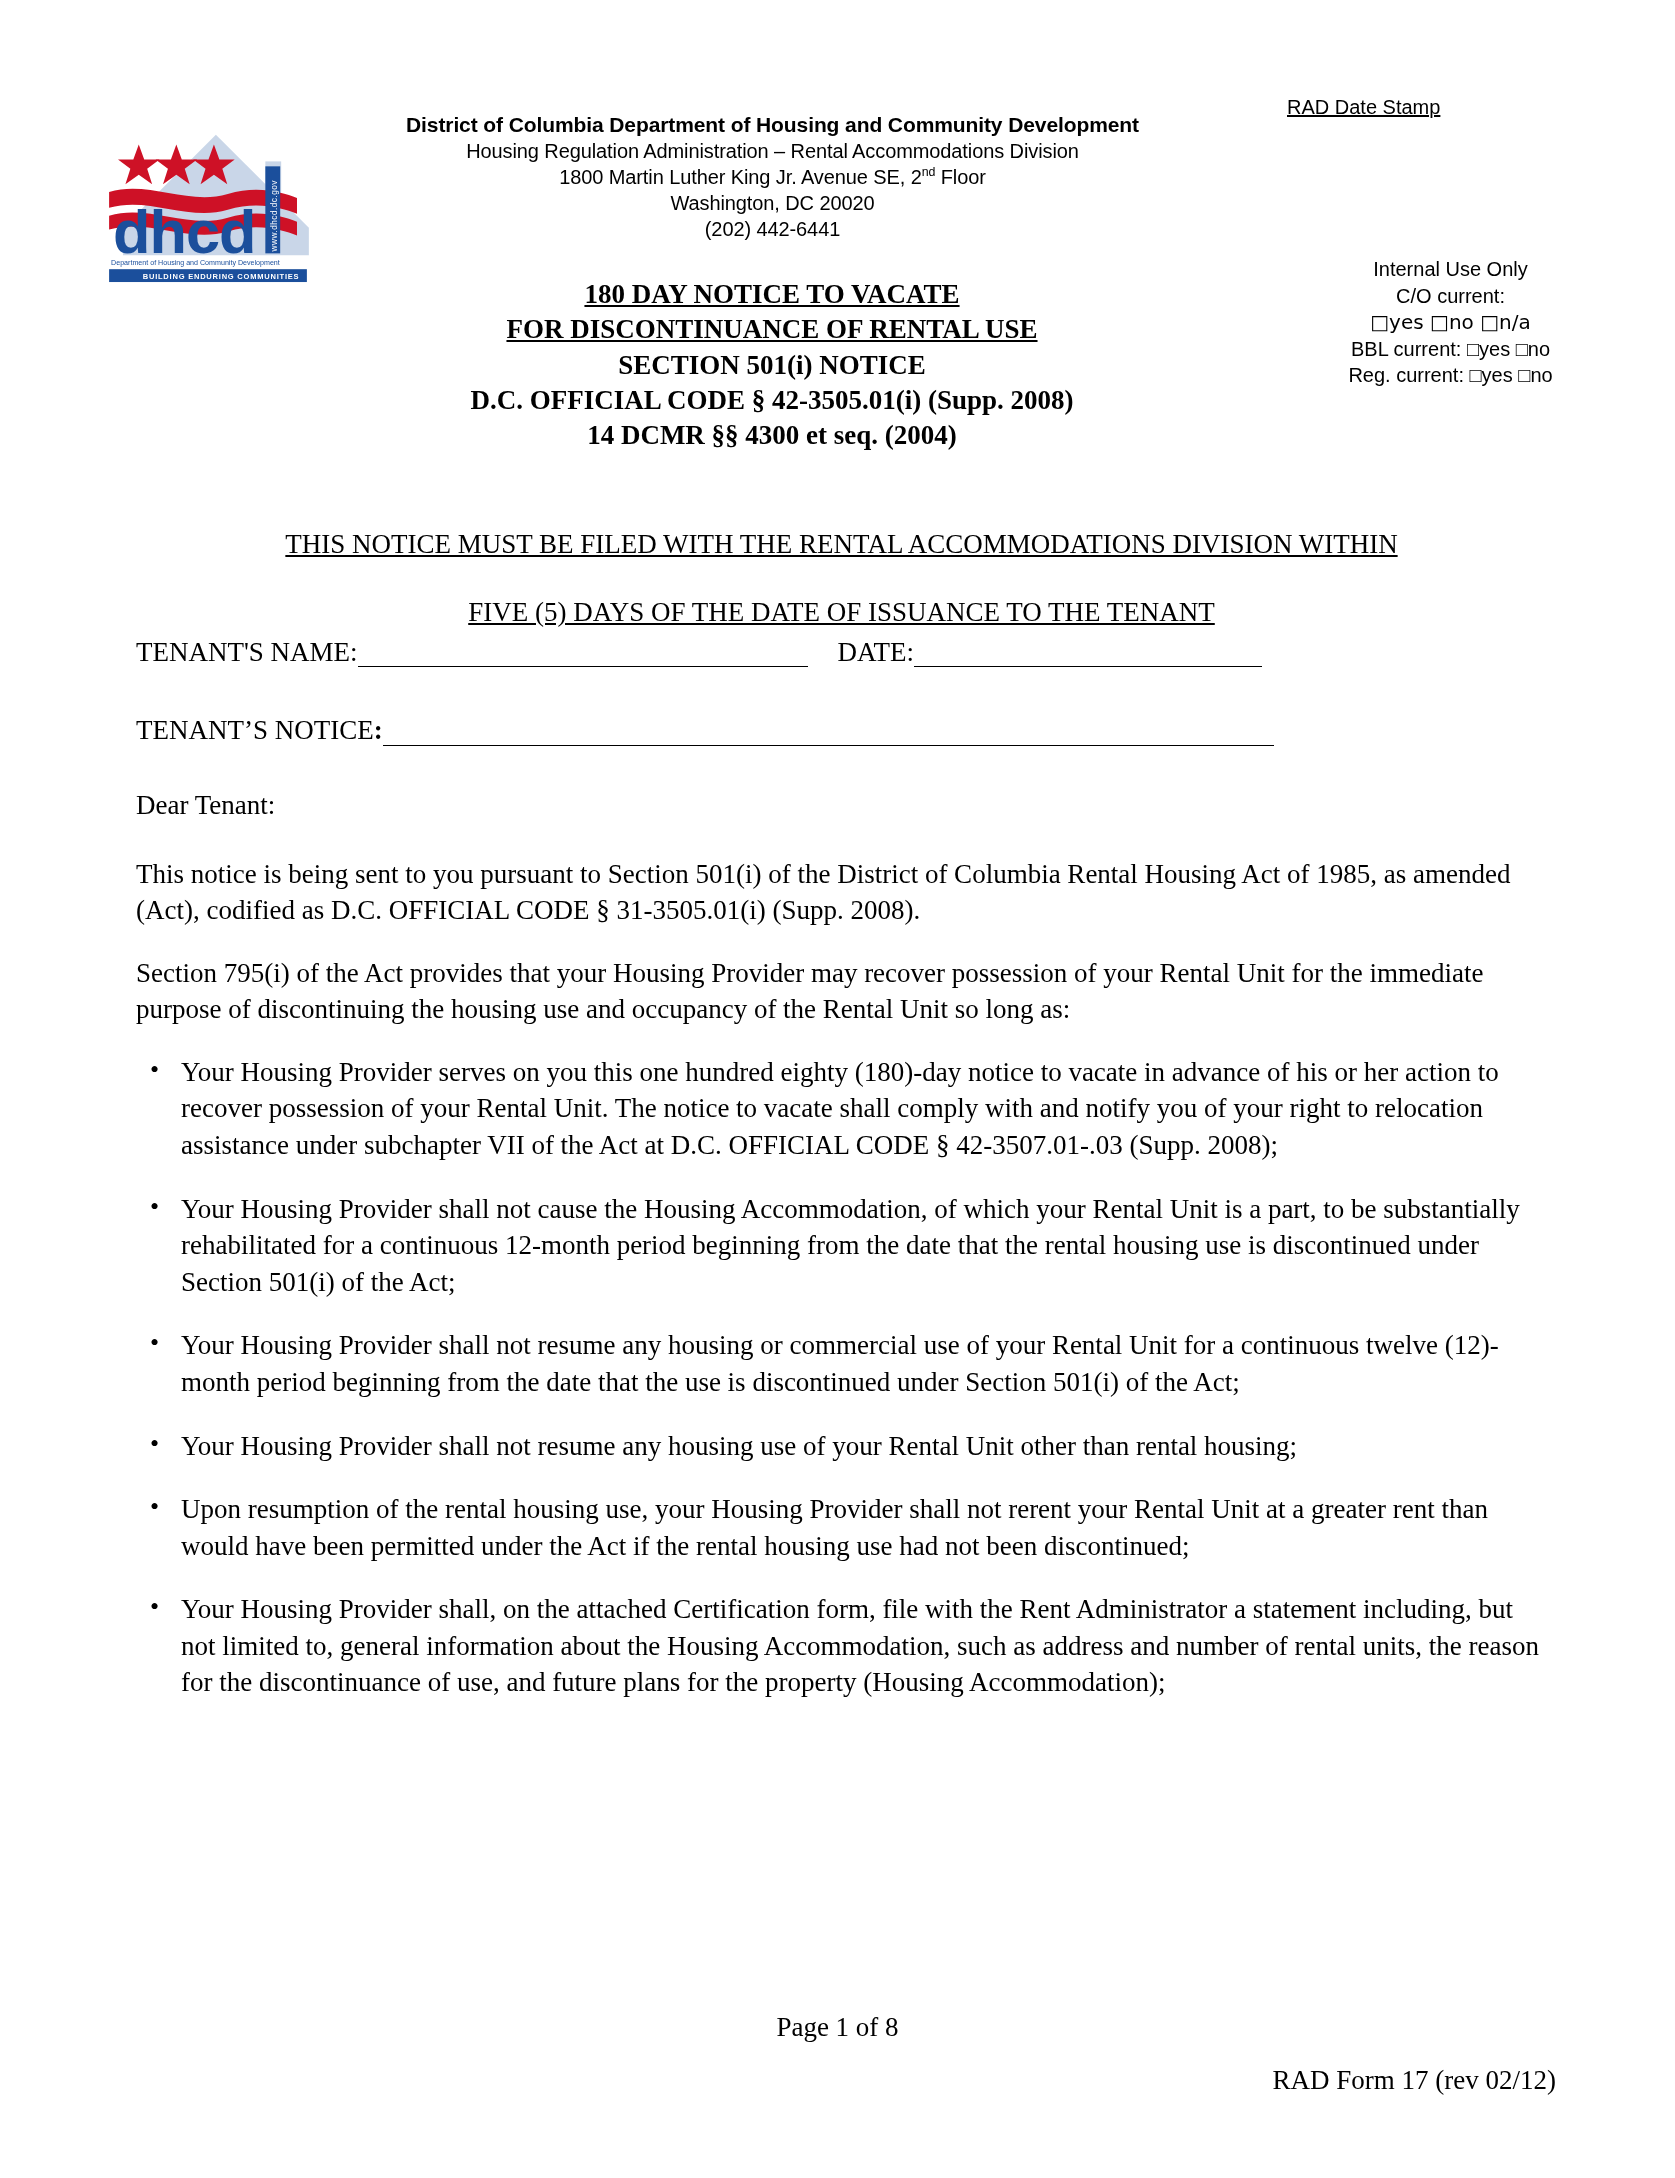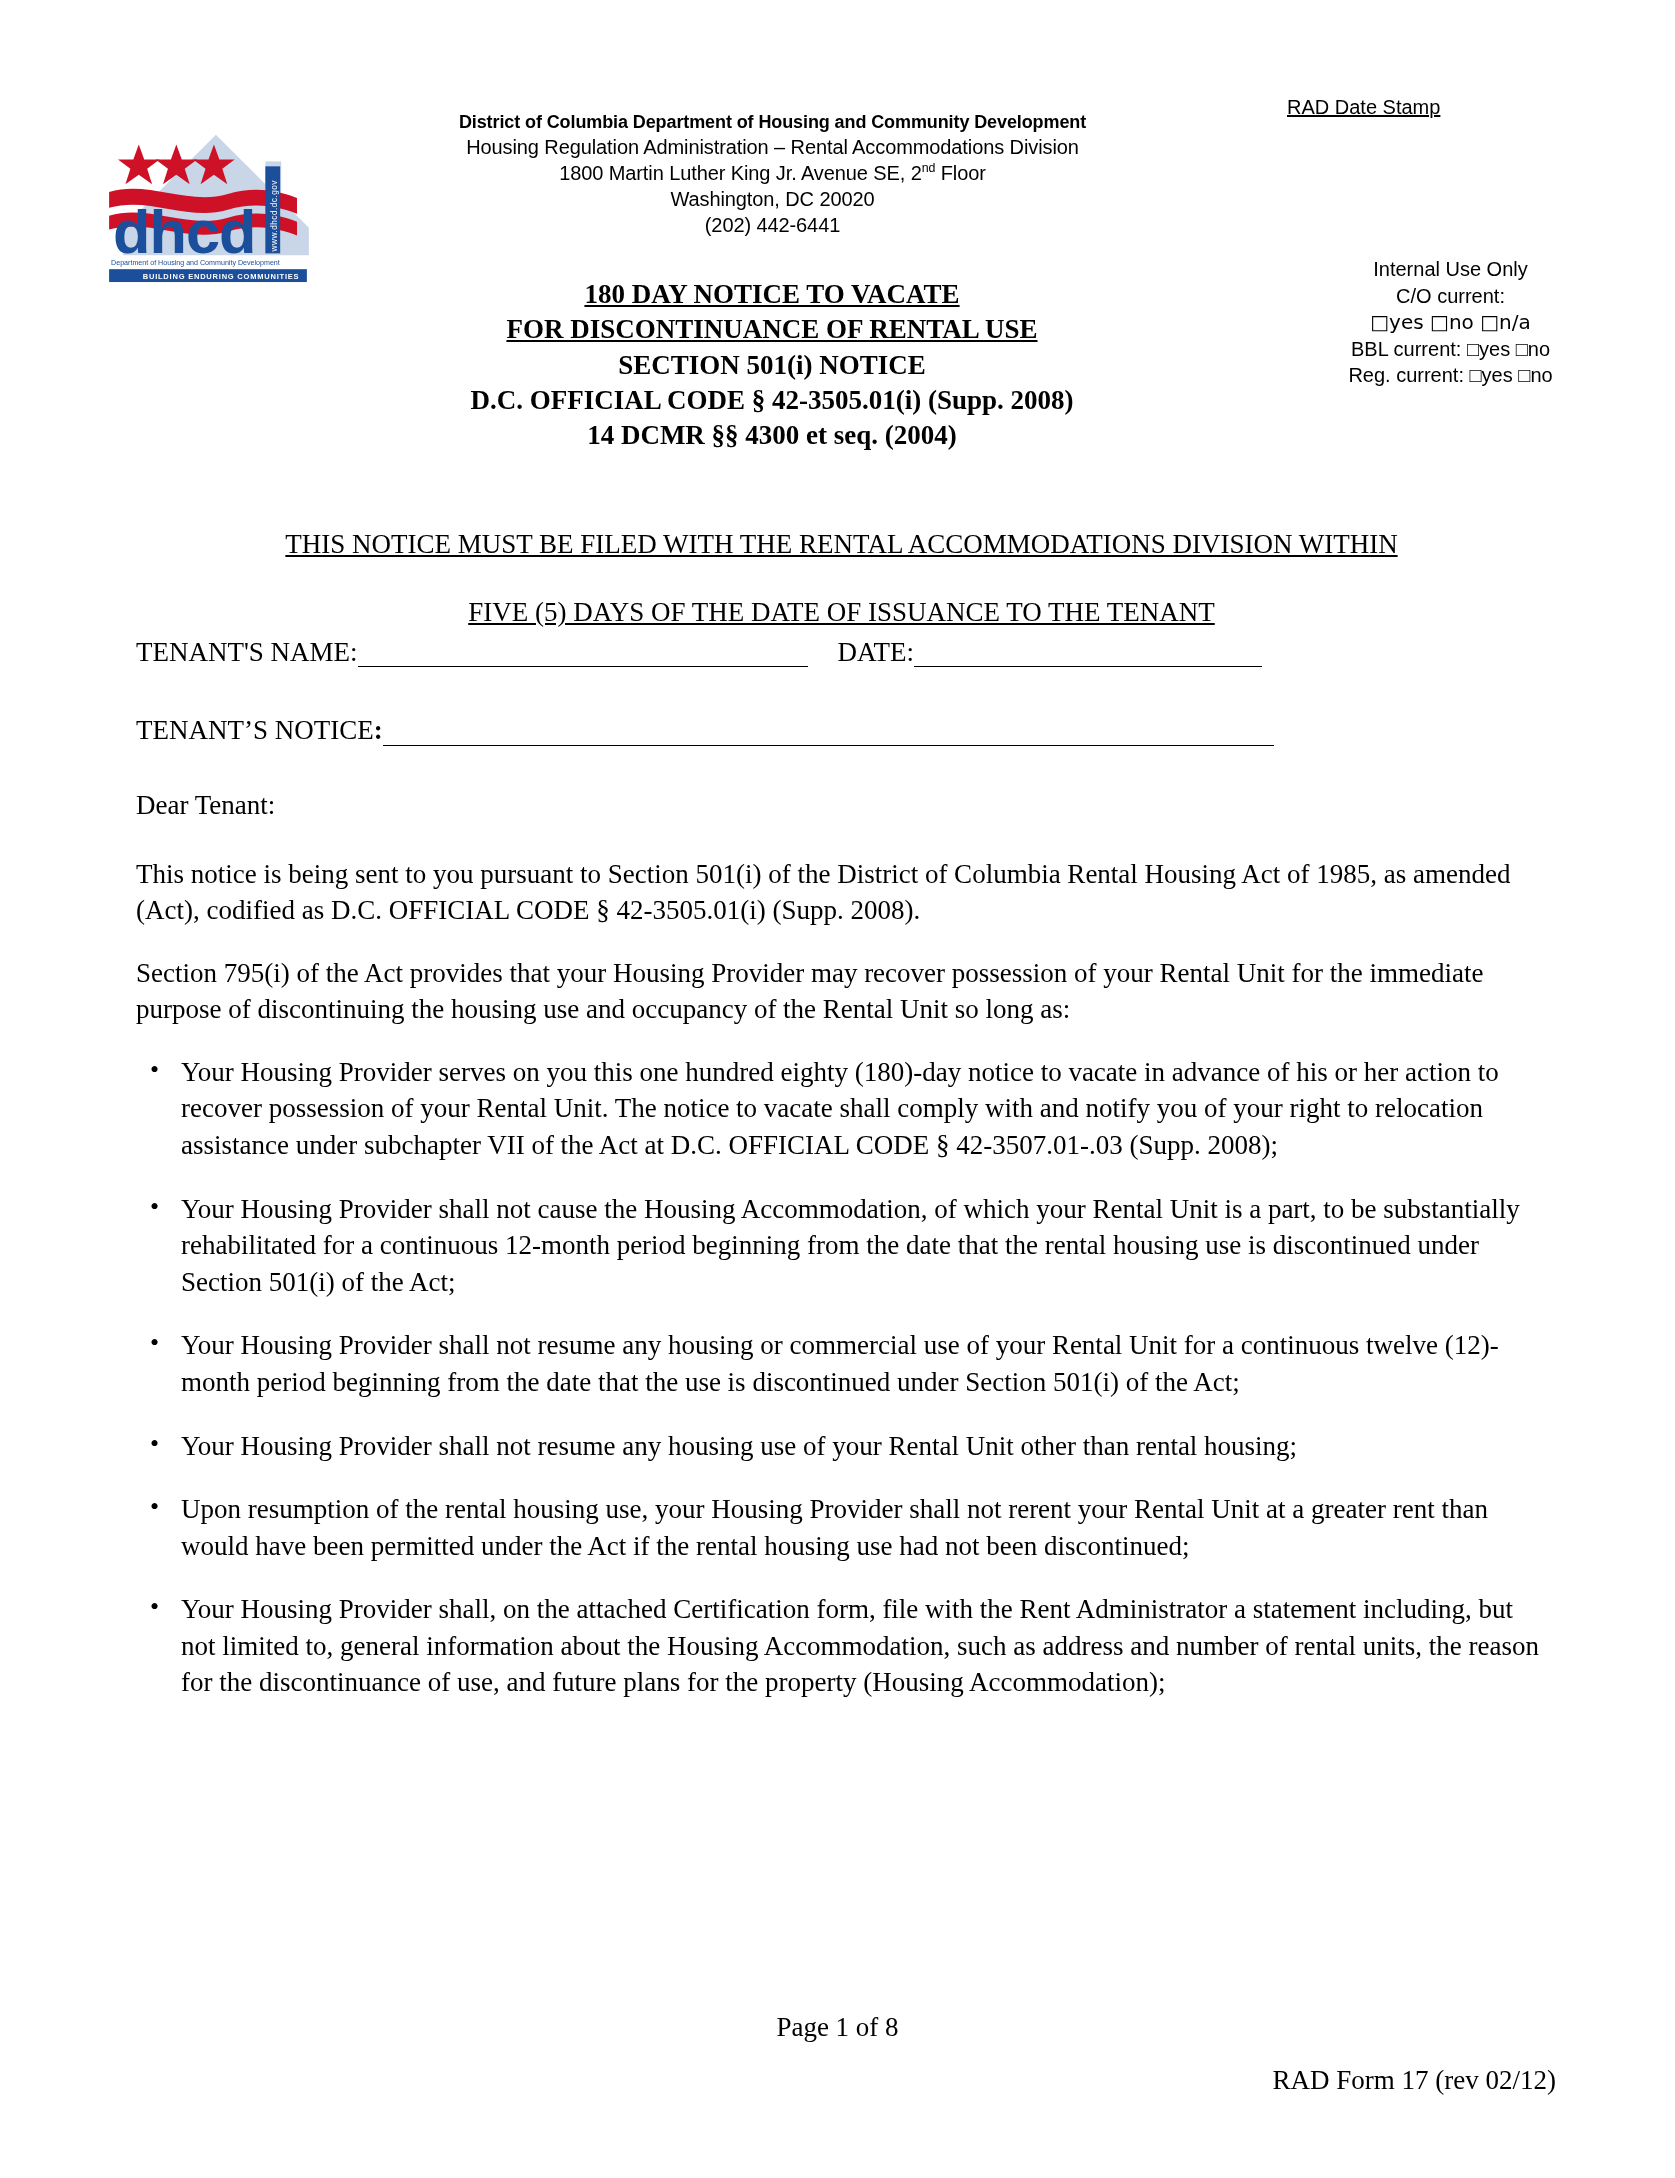--- a/index.html
+++ b/index.html
@@ -42,21 +42,21 @@
     position: absolute;
     left: 327px;
     top: 111px;
     width: 891px;
     text-align: center;
     font-family: "Liberation Sans", sans-serif;
     line-height: 1.30;
   }
   .org-line1 {
     font-weight: bold;
-    font-size: 18px;
+    font-size: 21px;
     letter-spacing: -0.1px;
   }
   .org-line {
     font-size: 20px;
     letter-spacing: -0.1px;
   }
   .org-line sup {
     font-size: 12.4px;
     vertical-align: super;
     line-height: 0;
@@ -270,21 +270,21 @@
       <span class="rule rule-date"></span>
     </div>
     <div class="field-row">
       <span class="field-label"><span>TENANT’S NOTICE</span><b>:</b></span>
       <span class="rule rule-addr"></span>
     </div>
   </div>
 
   <div class="body-text">
     <p class="salutation">Dear Tenant:</p>
-    <p>This notice is being sent to you pursuant to Section 501(i) of the District of Columbia Rental Housing Act of 1985, as amended (Act), codified as D.C. OFFICIAL CODE § 42-3505.01(i) (Supp. 2008).</p>
+    <p>This notice is being sent to you pursuant to Section 501(i) of the District of Columbia Rental Housing Act of 1985, as amended (Act), codified as D.C. OFFICIAL CODE § 31-3505.01(i) (Supp. 2008).</p>
     <p>Section 795(i) of the Act provides that your Housing Provider may recover possession of your Rental Unit for the immediate purpose of discontinuing the housing use and occupancy of the Rental Unit so long as:</p>
 
     <ul class="bullets">
       <li>
         <span class="bullet-dot">•</span>
         <span>Your Housing Provider serves on you this one hundred eighty (180)-day notice to vacate in advance of his or her action to recover possession of your Rental Unit. The notice to vacate shall comply with and notify you of your right to relocation assistance under subchapter VII of the Act at D.C. OFFICIAL CODE § 42-3507.01-.03 (Supp. 2008);</span>
       </li>
       <li>
         <span class="bullet-dot">•</span>
         <span>Your Housing Provider shall not cause the Housing Accommodation, of which your Rental Unit is a part, to be substantially rehabilitated for a continuous 12-month period beginning from the date that the rental housing use is discontinued under Section 501(i) of the Act;</span>

